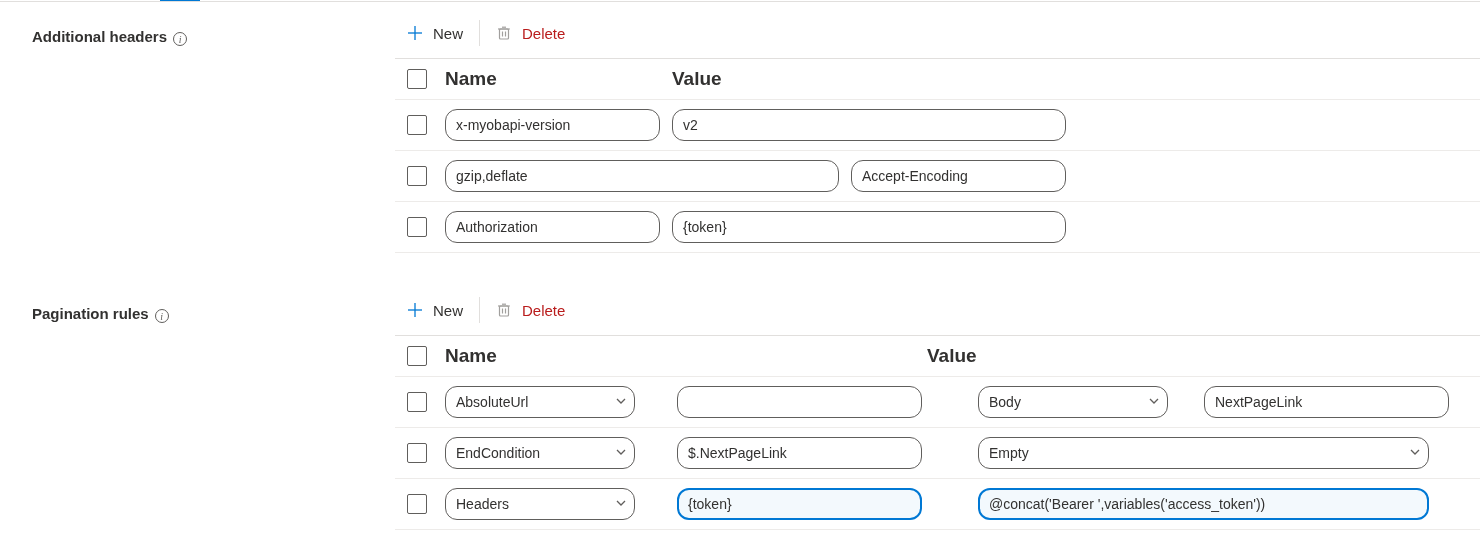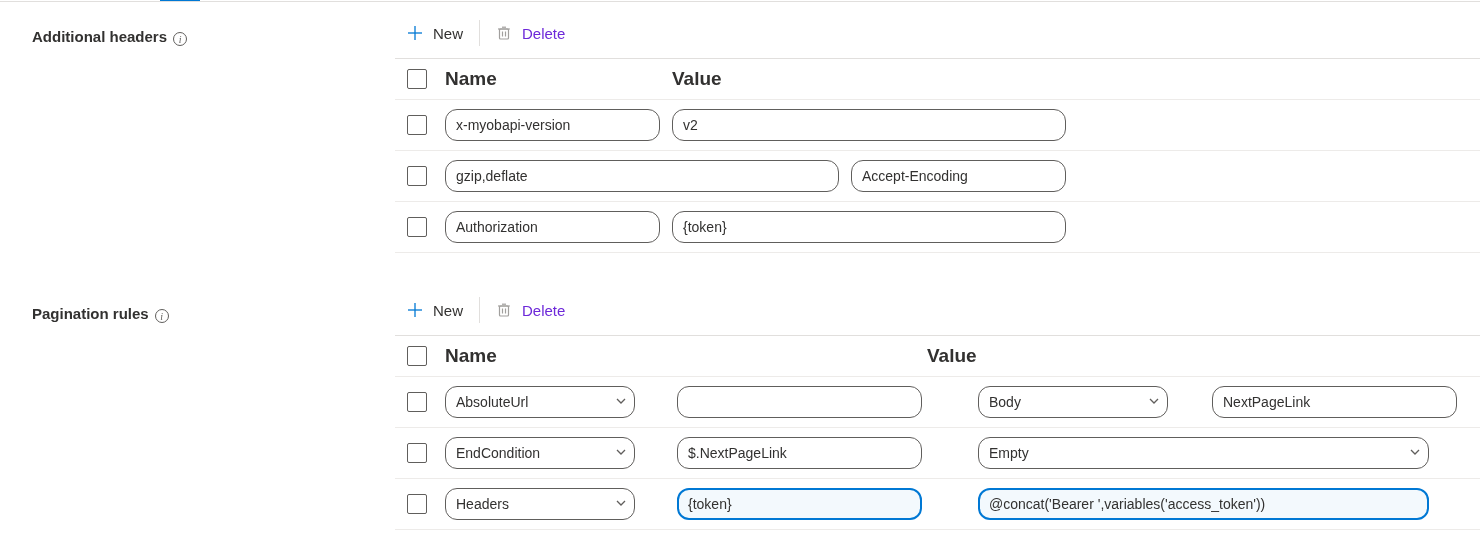--- a/index.html
+++ b/index.html
@@ -75,21 +75,21 @@
     display: flex;
     align-items: center;
     gap: 10px;
     padding: 4px 12px;
     font-size: 15px;
     cursor: pointer;
     color: #323130;
     border: none;
     background: none;
   }
-  .tb-btn.disabled { color: #6d28d9; cursor: default; justify-content: flex-end; }
+  .tb-btn.disabled { color: #b91c1c; cursor: default; justify-content: flex-end; }
   .tb-btn.disabled .icon svg { stroke: #a19f9d; fill: none; }
   .tb-btn.disabled .icon.trash svg * { stroke: #a19f9d; }
   .tb-sep {
     width: 1px;
     height: 26px;
     background: #e1dfdd;
     margin: 0 4px;
   }
   .icon { display: inline-flex; align-items: center; justify-content: center; }
   .plus-icon svg { stroke: #0078d4; }
@@ -149,21 +149,21 @@
     transform: translateY(-50%);
     pointer-events: none;
   }
 
   .headers-table .row-name { flex: 0 0 215px; }
   .headers-table .row-value { flex: 0 0 394px; }
 
   .pagination-table .row-name-sel { flex: 0 0 190px; }
   .pagination-table .row-name-ext { flex: 0 0 245px; margin-left: 14px; }
   .pagination-table .row-val-sel  { flex: 0 0 190px; }
-  .pagination-table .row-val-ext  { flex: 0 0 245px; margin-left: 16px; }
+  .pagination-table .row-val-ext  { flex: 0 0 245px; margin-left: 8px; }
   .pagination-table .row-val-wide { flex: 0 0 451px; }
   .pagination-table .gap { flex: 0 0 32px; }
   .pagination-table .spacer { flex: 0 0 4px; }
 </style>
 </head>
 <body>
 
 <div class="top-border">
     <div class="top-accent"></div>
   </div>

